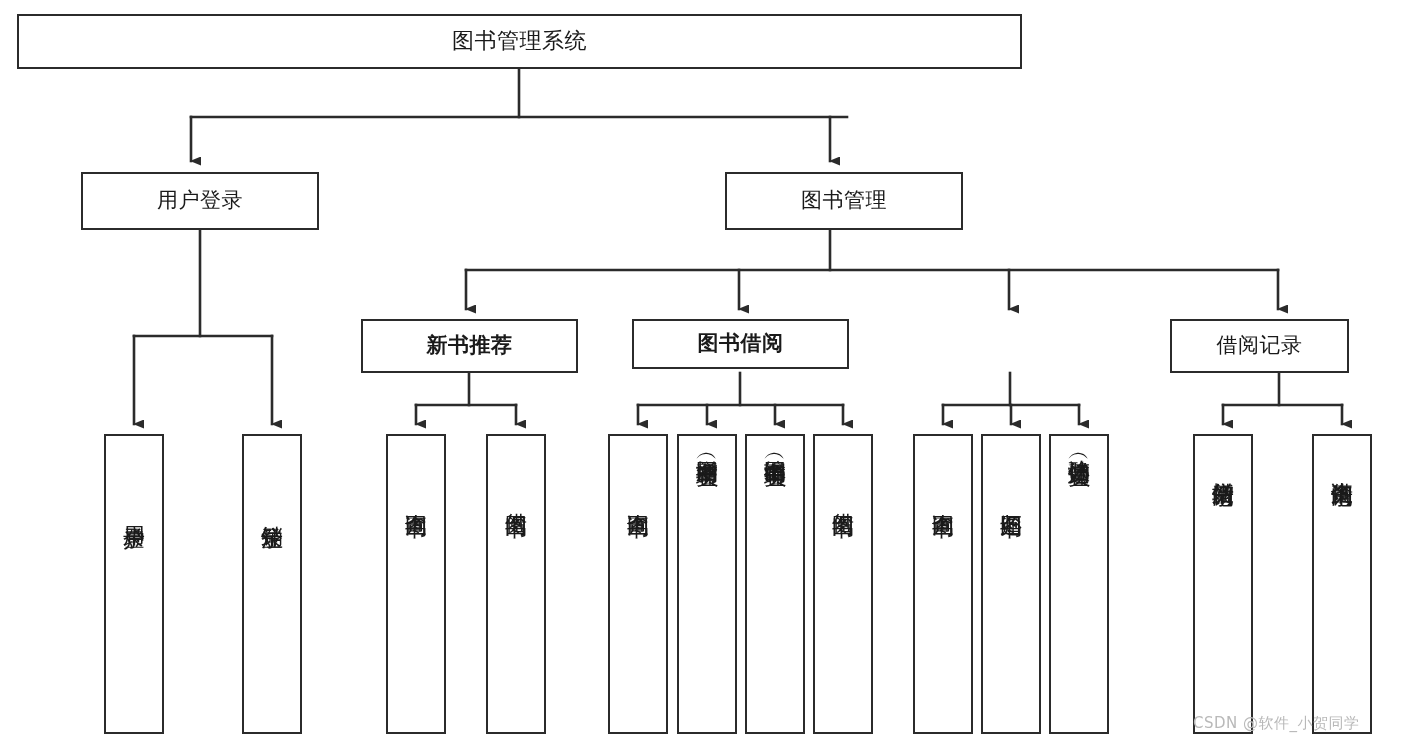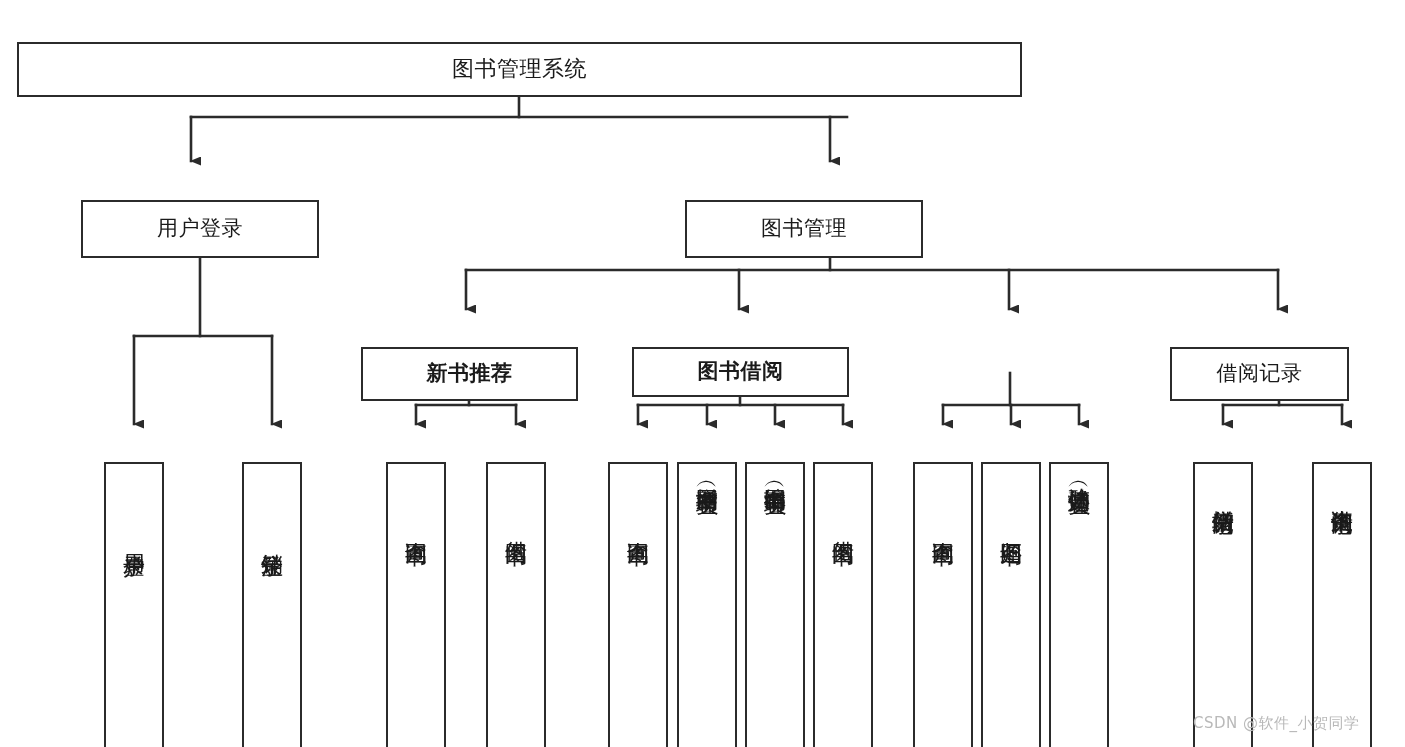--- a/index.html
+++ b/index.html
@@ -26,21 +26,20 @@
   }
   .node-box {
     position: absolute;
     box-sizing: border-box;
     border: 2px solid #2b2b2b;
     background: #ffffff;
     display: flex;
     align-items: center;
     justify-content: center;
     overflow: hidden;
-    margin-top: 28px;
   }
   .node-label-h {
     font-size: 21px;
     color: #1a1a1a;
     line-height: 1.1;
     white-space: nowrap;
     letter-spacing: 0.5px;
   }
   .node-box.root .node-label-h {
     font-size: 22px;
@@ -141,21 +140,21 @@
     </g>
   </svg>
 
   <div class="node-box root" style="left:17px; top:14px; width:1005px; height:55px;">
     <span class="node-label-h">图书管理系统</span>
   </div>
 
   <div class="node-box level2" style="left:81px; top:172px; width:238px; height:58px;">
     <span class="node-label-h">用户登录</span>
   </div>
-  <div class="node-box level2" style="left:685px; top:172px; width:238px; height:58px;">
+  <div class="node-box level2" style="left:725px; top:172px; width:238px; height:58px;">
     <span class="node-label-h">图书管理</span>
   </div>
 
   <div class="node-box level2" style="left:361px; top:319px; width:217px; height:54px;font-weight:bold;">
     <span class="node-label-h">新书推荐</span>
   </div>
   <div class="node-box level2" style="left:632px; top:319px; width:217px; height:50px;font-weight:bold;">
     <span class="node-label-h">图书借阅</span>
   </div>
   <div class="node-box level2" style="left:1170px; top:319px; width:179px; height:54px;">

